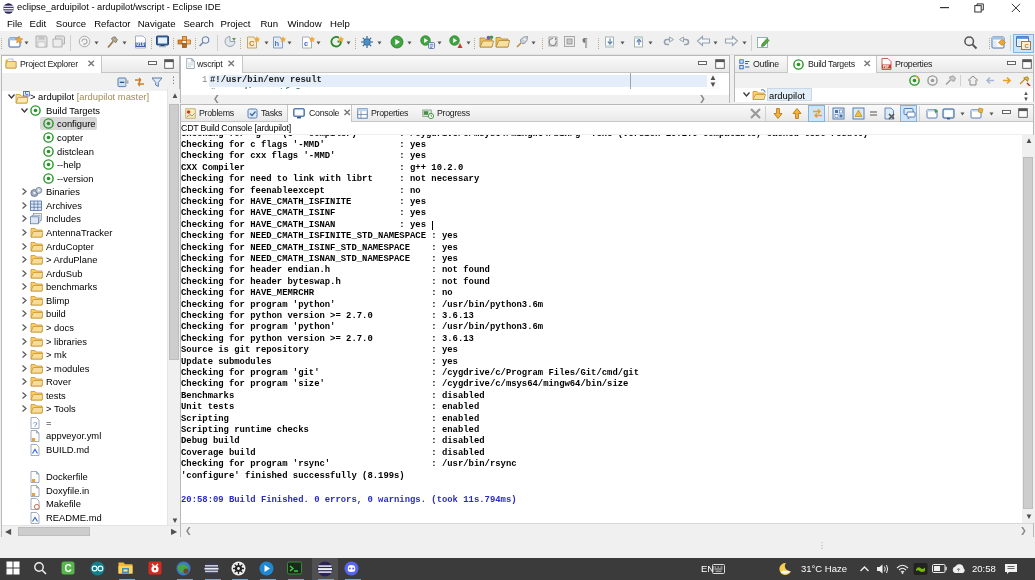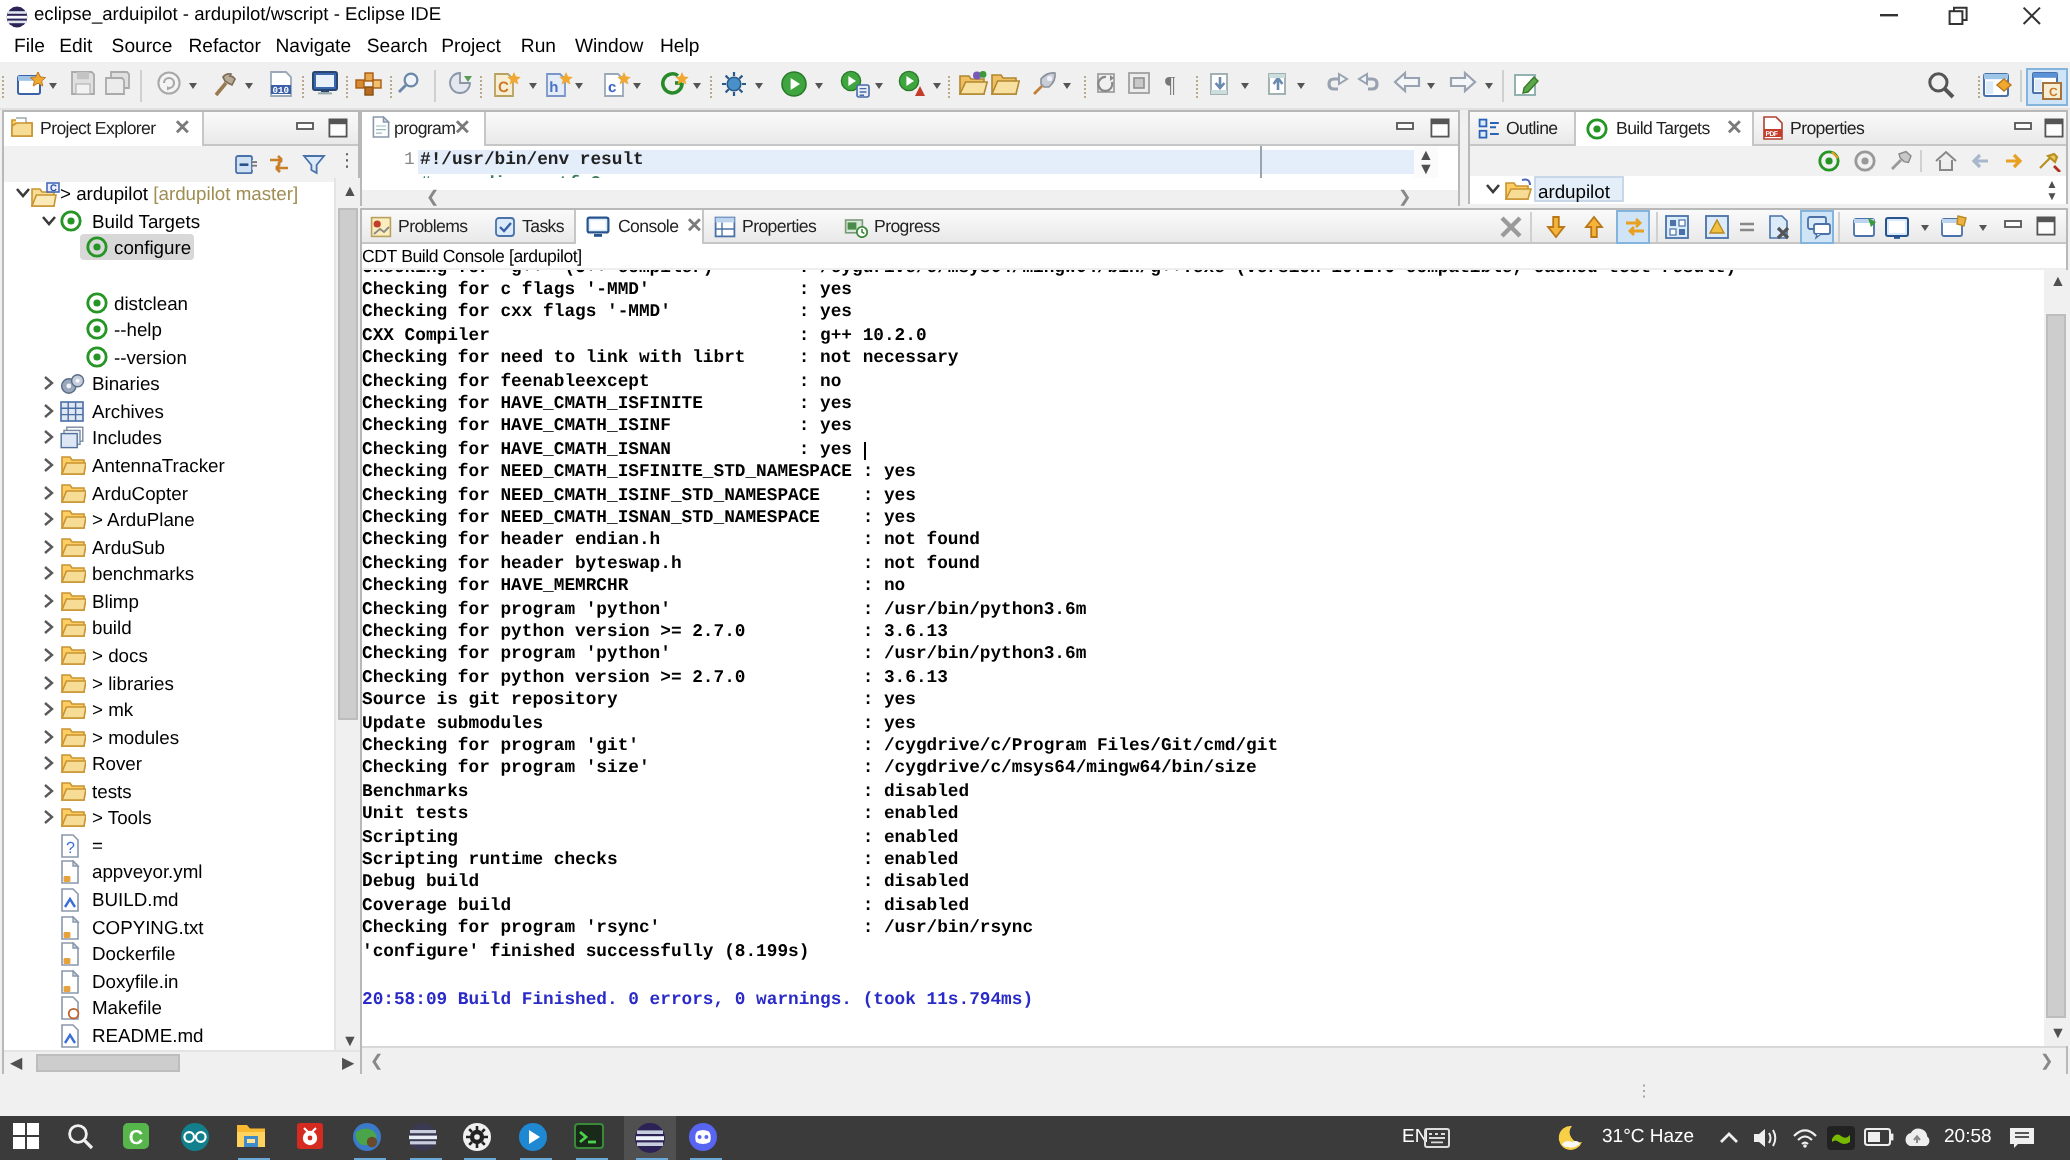--- a/index.html
+++ b/index.html
@@ -501,20 +501,29 @@
 <div class="trow" style="top:61.3px">
               <span class="tsel"></span>
               <span class="tic" style="left:41px">
                 <svg width="11" height="11" viewBox="0 0 11 11">
                   <circle cx="5.5" cy="5.5" r="4.6" fill="none" stroke="#259625" stroke-width="1.4"></circle>
                   <circle cx="5.5" cy="5.5" r="1.8" fill="#259625"></circle>
                 </svg>
               </span>
               <span class="tlb" style="left:55px">configure</span>
             </div>
+<div class="trow" style="top:74.9px">
+              <span class="tic" style="left:41px">
+                <svg width="11" height="11" viewBox="0 0 11 11">
+                  <circle cx="5.5" cy="5.5" r="4.6" fill="none" stroke="#259625" stroke-width="1.4"></circle>
+                  <circle cx="5.5" cy="5.5" r="1.8" fill="#259625"></circle>
+                </svg>
+              </span>
+              <span class="tlb" style="left:55px">copter</span>
+            </div>
 <div class="trow" style="top:88.5px">
               <span class="tic" style="left:41px">
                 <svg width="11" height="11" viewBox="0 0 11 11">
                   <circle cx="5.5" cy="5.5" r="4.6" fill="none" stroke="#259625" stroke-width="1.4"></circle>
                   <circle cx="5.5" cy="5.5" r="1.8" fill="#259625"></circle>
                 </svg>
               </span>
               <span class="tlb" style="left:55px">distclean</span>
             </div>
 <div class="trow" style="top:102.0px">
@@ -796,30 +805,20 @@
               <span class="tlb" style="left:44px">appveyor.yml</span>
             </div>
 <div class="trow" style="top:387.0px">
               <span class="tic" style="left:27.5px">
                 <svg width="10" height="12" viewBox="0 0 10 12">
                   <path d="M1 0.5 L6.5 0.5 L9 3 L9 11.5 L1 11.5 Z" fill="#fff" stroke="#8a98ac" stroke-width="0.8"></path>
                   <path d="M2.5 9.5 L5 5.5 L7.5 9.5" fill="none" stroke="#3a6fd8" stroke-width="1.2"></path>
                 </svg>
               </span>
               <span class="tlb" style="left:44px">BUILD.md</span>
-            </div>
-<div class="trow" style="top:400.6px">
-              <span class="tic" style="left:27.5px">
-                <svg width="10" height="12" viewBox="0 0 10 12">
-                  <path d="M1 0.5 L6.5 0.5 L9 3 L9 11.5 L1 11.5 Z" fill="#fff" stroke="#8a98ac" stroke-width="0.8"></path>
-                  <path d="M6.5 0.5 L6.5 3 L9 3 Z" fill="#c8d6ea" stroke="#8a98ac" stroke-width="0.7"></path>
-                  <rect x="1.8" y="8" width="3.4" height="3" rx="0.6" fill="#e8a23c"></rect>
-                </svg>
-              </span>
-              <span class="tlb" style="left:44px">COPYING.txt</span>
             </div>
 <div class="trow" style="top:414.2px">
               <span class="tic" style="left:27.5px">
                 <svg width="10" height="12" viewBox="0 0 10 12">
                   <path d="M1 0.5 L6.5 0.5 L9 3 L9 11.5 L1 11.5 Z" fill="#fff" stroke="#8a98ac" stroke-width="0.8"></path>
                   <path d="M6.5 0.5 L6.5 3 L9 3 Z" fill="#c8d6ea" stroke="#8a98ac" stroke-width="0.7"></path>
                   <rect x="1.8" y="8" width="3.4" height="3" rx="0.6" fill="#e8a23c"></rect>
                 </svg>
               </span>
               <span class="tlb" style="left:44px">Dockerfile</span>
@@ -871,21 +870,21 @@
   <div class="panel" style="left:180px;top:0px;width:550px;height:48px">
     <div class="tabrow" style="height:17px">
       <div class="tab seltab" style="left:0;width:62px;border-left:none">
         <span class="abs" style="left:5px;top:2px">
               <svg width="9" height="11" viewBox="0 0 9 11">
                 <path d="M0.7 0.5 L5.7 0.5 L8.3 3 L8.3 10.5 L0.7 10.5 Z" fill="#fff" stroke="#8a98ac" stroke-width="0.8"></path>
                 <path d="M5.7 0.5 L5.7 3 L8.3 3 Z" fill="#c8d6ea" stroke="#8a98ac" stroke-width="0.7"></path>
                 <path d="M2 5 L7 5 M2 6.8 L7 6.8 M2 8.6 L5 8.6" stroke="#9bb" stroke-width="0.6"></path>
               </svg>
             </span>
-        <span class="abs" style="left:16px;top:3px">program</span>
+        <span class="abs" style="left:16px;top:3px">wscript</span>
         <span class="tabx abs" style="left:46px;top:2px">✕</span>
       </div>
       <span class="abs" style="left:517px;top:5px">
             <svg width="9" height="4">
               <rect x="0.5" y="0.5" width="8" height="3" fill="#fdfdfd" stroke="#555" stroke-width="0.9"></rect>
             </svg>
           </span>
       <span class="abs" style="left:534px;top:3px">
             <svg width="10" height="10" viewBox="0 0 10 10">
               <rect x="0.7" y="0.7" width="8.6" height="8.6" fill="#fdfdfd" stroke="#555" stroke-width="0.9"></rect>

